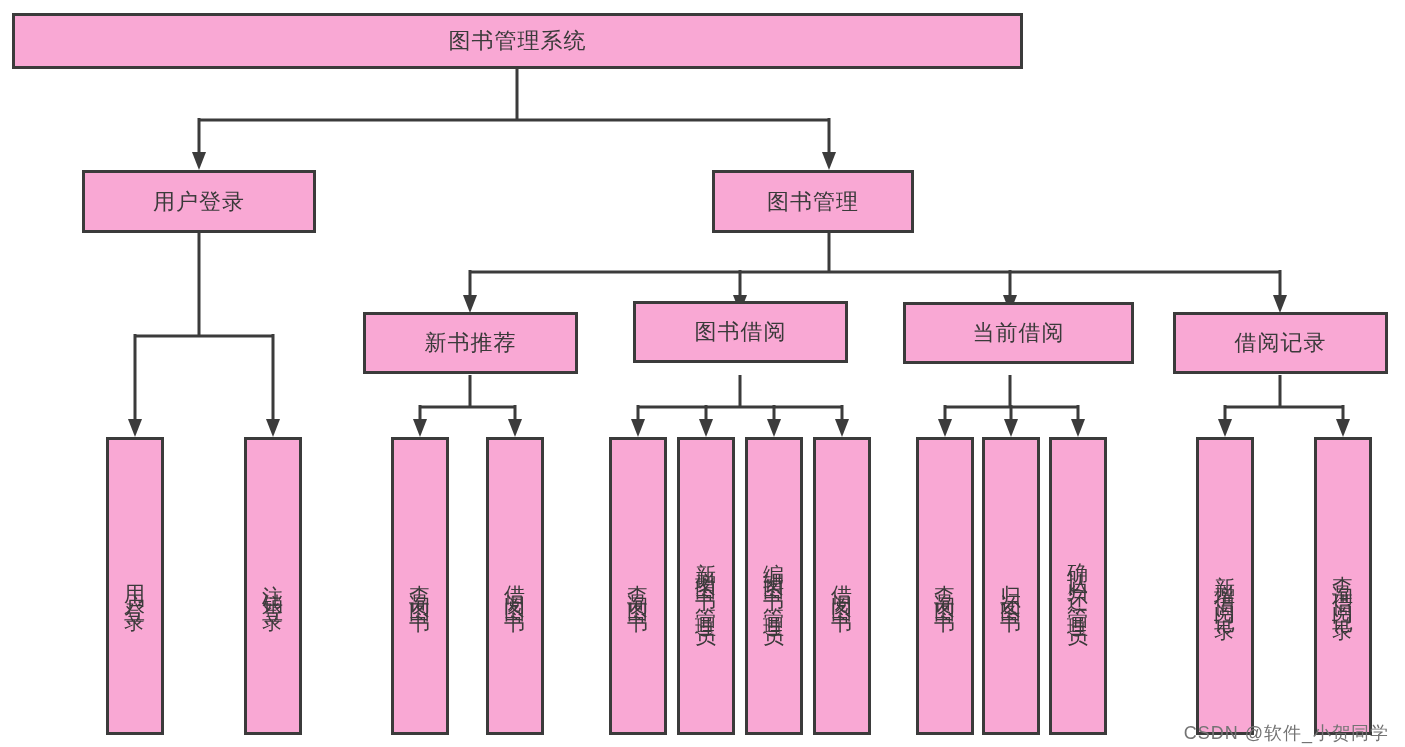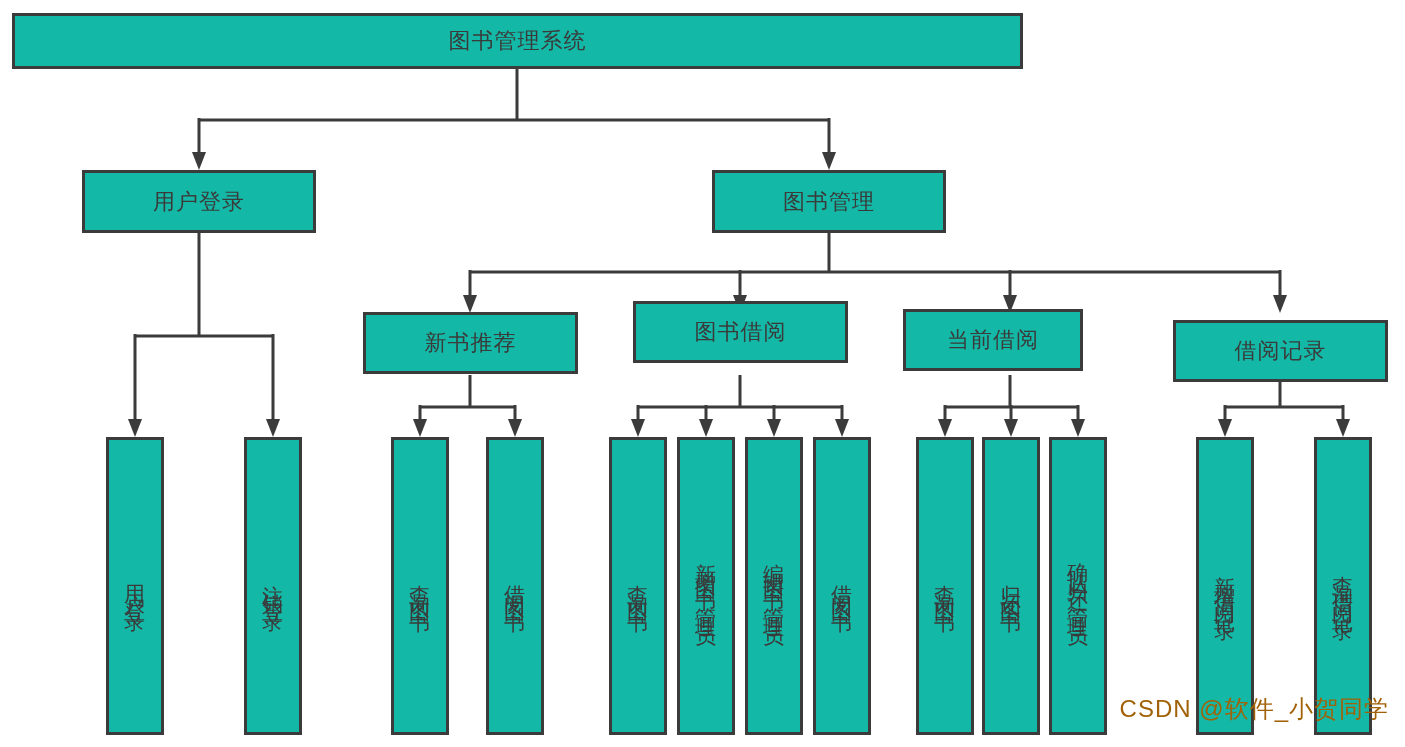--- a/index.html
+++ b/index.html
@@ -4,30 +4,30 @@
 <style>
   * { margin:0; padding:0; box-sizing:border-box; }
   html,body { background:#ffffff; }
   .stage {
     position:relative; width:1405px; height:747px; background:#ffffff;
     font-family:"Liberation Sans","DejaVu Sans",sans-serif; color:#3a3a3a;
     overflow:hidden;
   }
   .stage > svg { position:absolute; left:0; top:0; }
   .node {
-    position:absolute; background:#14b8a6; border:3px solid #3b3b3b;
+    position:absolute; background:#f9a8d4; border:3px solid #3b3b3b;
     display:flex; align-items:center; justify-content:center;
     font-size:22px; letter-spacing:1px; text-align:center;
   }
   .vnode span {
     writing-mode:vertical-rl; letter-spacing:9px; font-size:21px; line-height:1;
   }
   .watermark {
-    position:absolute; right:16px; bottom:22px;
-    color:#a16207; font-size:24px; letter-spacing:1px;
+    position:absolute; right:16px; bottom:2px;
+    color:#737373; font-size:18px; letter-spacing:1px;
   }
 </style>
 </head>
 <body>
 
 <div class="stage">
 
   <svg width="1405" height="747" viewBox="0 0 1405 747">
     <g stroke="#3b3b3b" stroke-width="3" fill="none">
 
@@ -68,34 +68,34 @@
     </g>
   </svg>
 
   <div class="node" style="left:12px;top:13px;width:1011px;height:56px">
     <span>图书管理系统</span>
   </div>
 
   <div class="node" style="left:82px;top:170px;width:234px;height:63px">
     <span>用户登录</span>
   </div>
-  <div class="node" style="left:712px;top:170px;width:234px;height:63px">
+  <div class="node" style="left:712px;top:170px;width:202px;height:63px">
     <span>图书管理</span>
   </div>
 
   <div class="node" style="left:363px;top:312px;width:215px;height:62px">
     <span>新书推荐</span>
   </div>
   <div class="node" style="left:633px;top:301px;width:215px;height:62px">
     <span>图书借阅</span>
   </div>
-  <div class="node" style="left:903px;top:309px;width:180px;height:62px">
+  <div class="node" style="left:903px;top:302px;width:231px;height:62px">
     <span>当前借阅</span>
   </div>
-  <div class="node" style="left:1173px;top:320px;width:215px;height:62px">
+  <div class="node" style="left:1173px;top:312px;width:215px;height:62px">
     <span>借阅记录</span>
   </div>
 
   <div class="node vnode" style="left:106px;top:437px;width:58px;height:298px">
     <span>用户登录</span>
   </div>
   <div class="node vnode" style="left:244px;top:437px;width:58px;height:298px">
     <span>注销登录</span>
   </div>
   <div class="node vnode" style="left:391px;top:437px;width:58px;height:298px">

